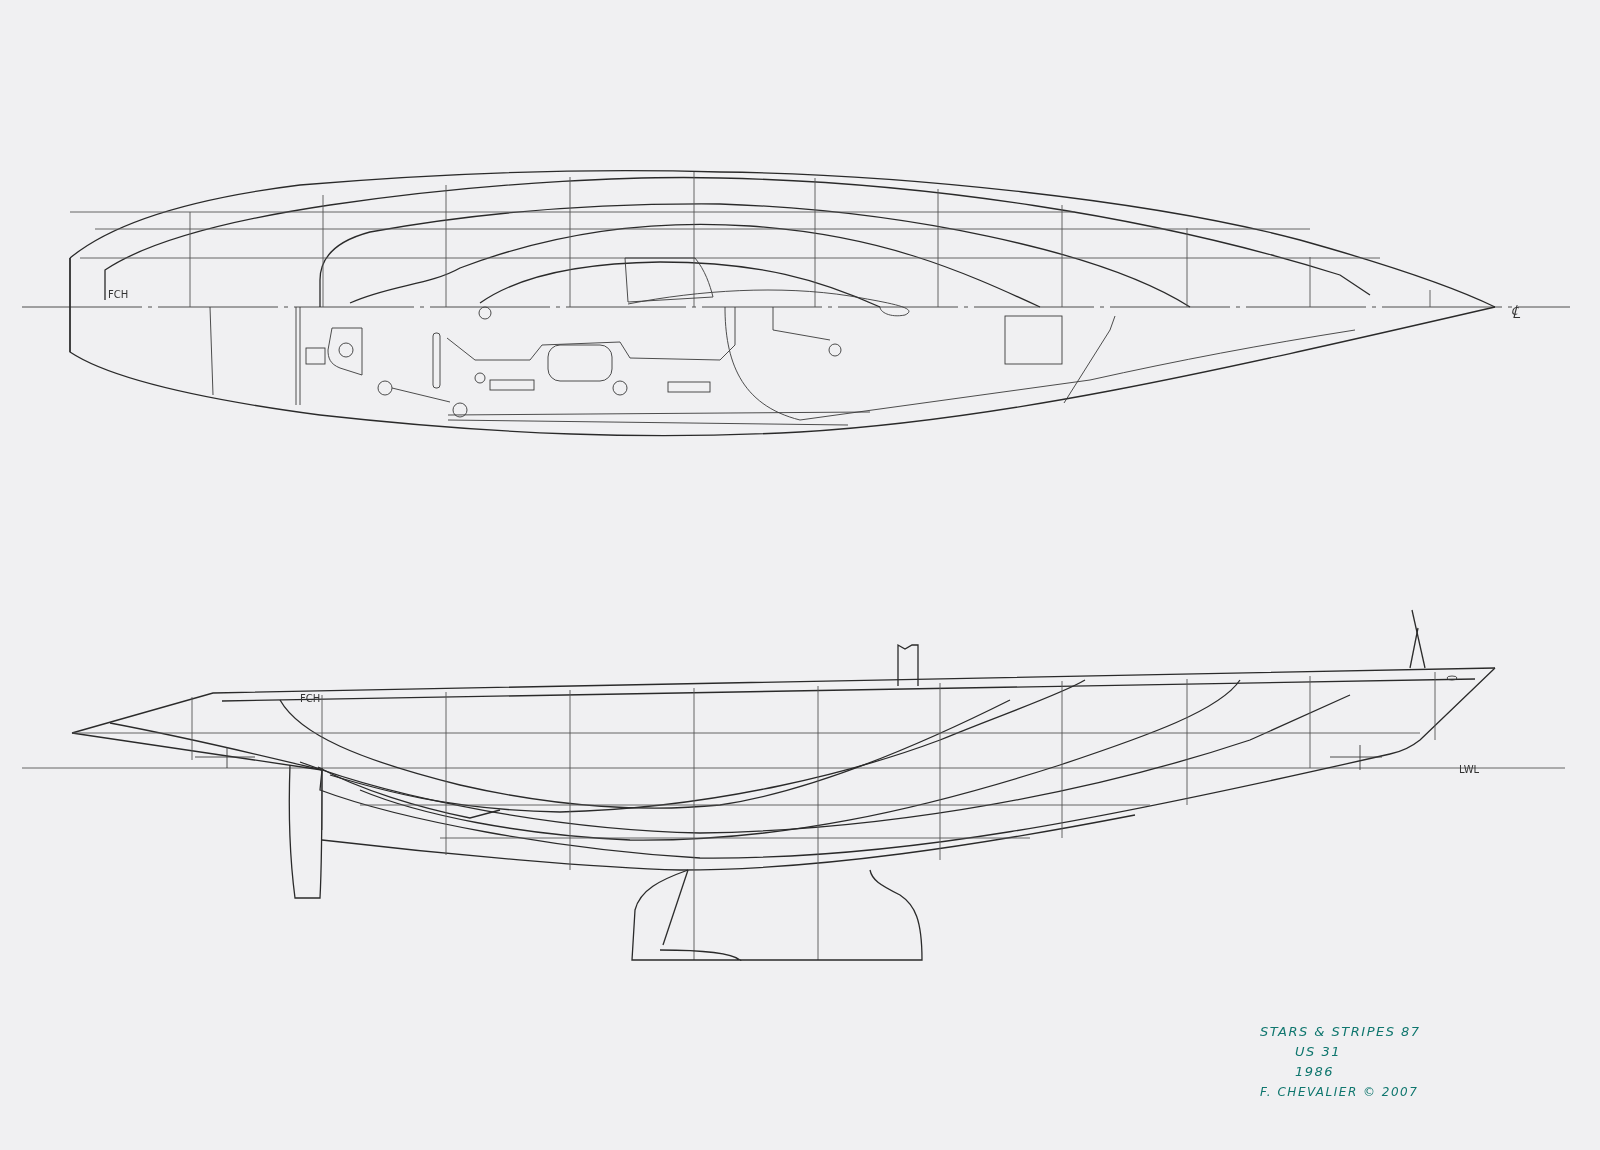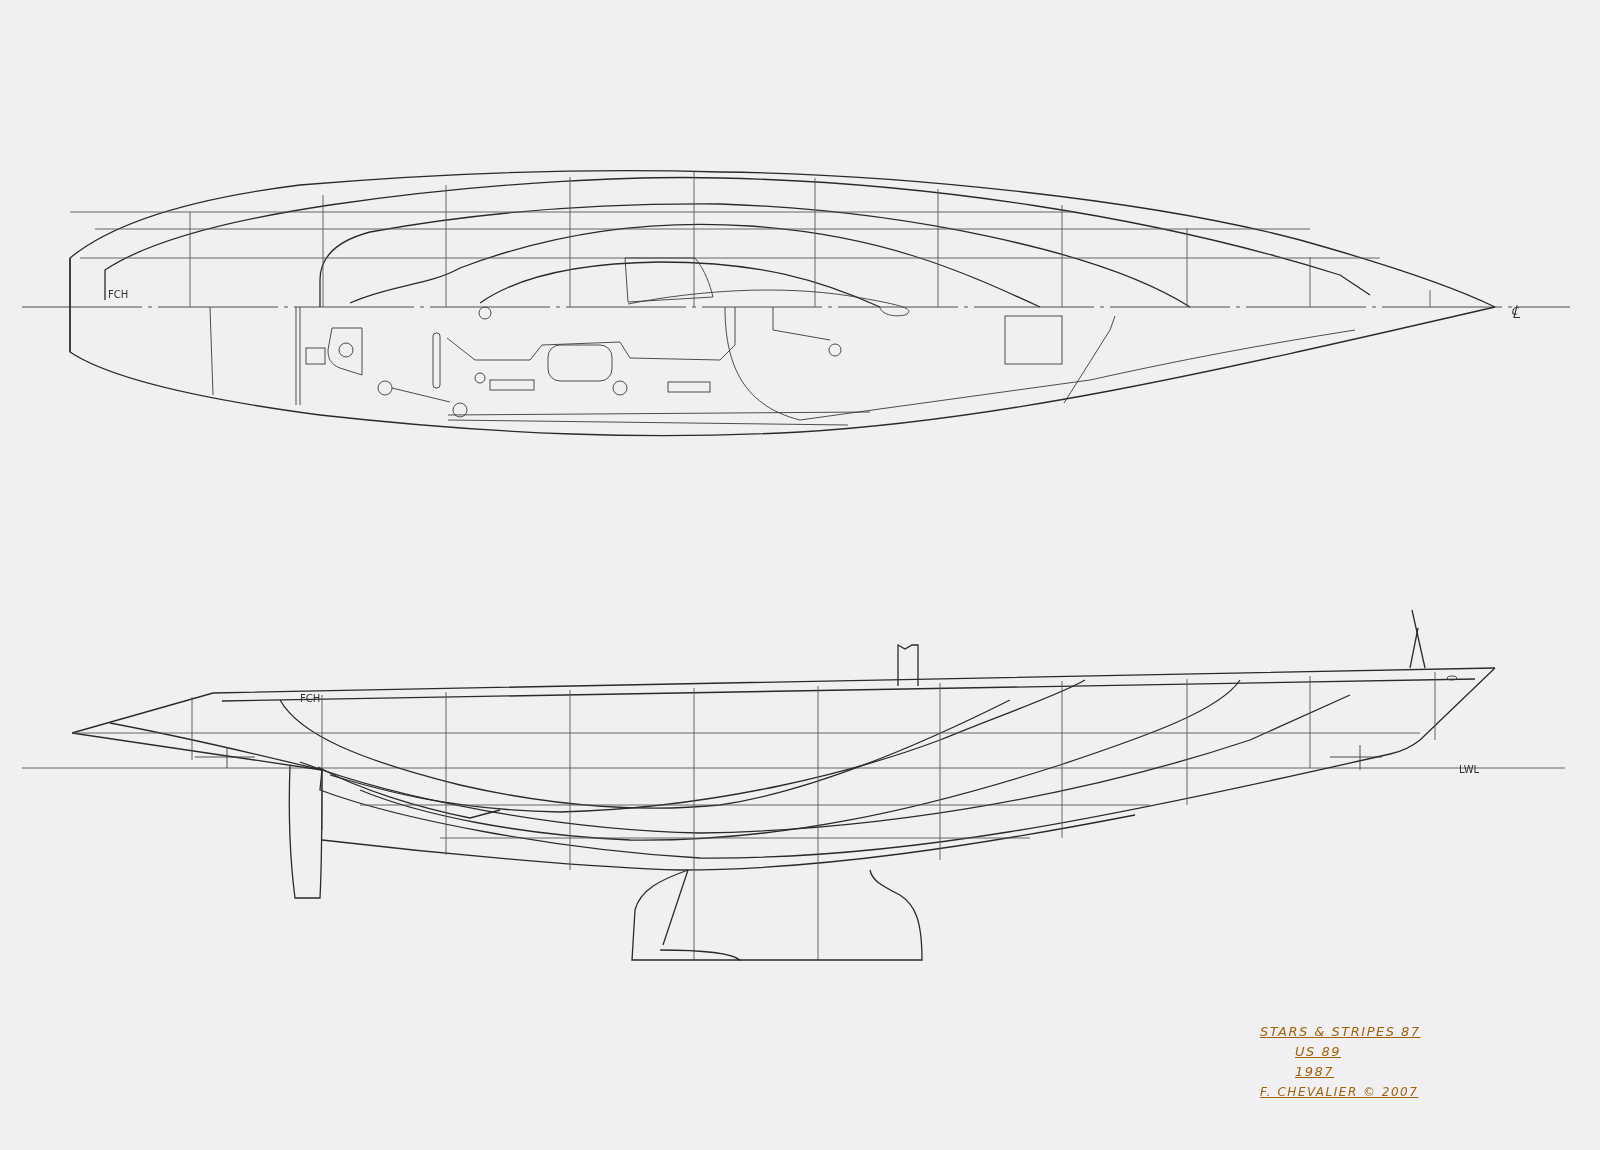--- a/index.html
+++ b/index.html
@@ -7,21 +7,21 @@
       width: 1600px; height: 1150px;
       background: #f0f0f2;
       position: relative; overflow: hidden;
       font-family: "DejaVu Sans", sans-serif;
     }
     .sheet { position: absolute; left: 0; top: 0; width: 1600px; height: 1150px; }
     svg.drawing { position: absolute; left: 0; top: 0; }
     svg .ln { stroke: #2a2a2a; stroke-width: 1.3; fill: none; }
     svg .thin { stroke: #3a3a3a; stroke-width: 0.9; fill: none; }
     svg .grid { stroke: #555; stroke-width: 0.9; fill: none; }
-    .title-block { position: absolute; left: 1240px; top: 1022px; width: 200px; color: #a16207; font-family: "DejaVu Sans", sans-serif; text-decoration: underline; }
+    .title-block { position: absolute; left: 1240px; top: 1022px; width: 200px; color: #0f766e; font-family: "DejaVu Sans", sans-serif; }
     .title-block div { font-size: 13px; letter-spacing: 1.5px; line-height: 20px; white-space: nowrap; font-style: italic; }
     .tb-line1 { margin-left: 20px; }
     .tb-line2 { margin-left: 55px; }
     .tb-line3 { margin-left: 55px; }
     .tb-line4 { margin-left: 20px; font-size: 12px !important; }
   </style>
 </head>
 <body>
 
 <div class="sheet">
@@ -136,17 +136,17 @@
 
     <path class="ln" d="M688,870 C660,880 640,890 635,910 L632,960 L740,960 C730,952 700,950 660,950"></path>
     <path class="ln" d="M663,945 L688,870"></path>
     <path class="ln" d="M870,870 C872,880 880,885 900,895 C915,905 922,920 922,960 L740,960"></path>
     <text x="300" y="702" font-size="10" fill="#333" font-family="DejaVu Sans, sans-serif">FCH</text>
     <text x="1459" y="773" font-size="10" fill="#333" font-family="DejaVu Sans, sans-serif">LWL</text>
   </svg>
 
   <div class="title-block">
     <div class="tb-line1">STARS &amp; STRIPES 87</div>
-    <div class="tb-line2">US 89</div>
-    <div class="tb-line3">1987</div>
+    <div class="tb-line2">US 31</div>
+    <div class="tb-line3">1986</div>
     <div class="tb-line4">F. CHEVALIER © 2007</div>
   </div>
 </div>
 
 </body></html>

